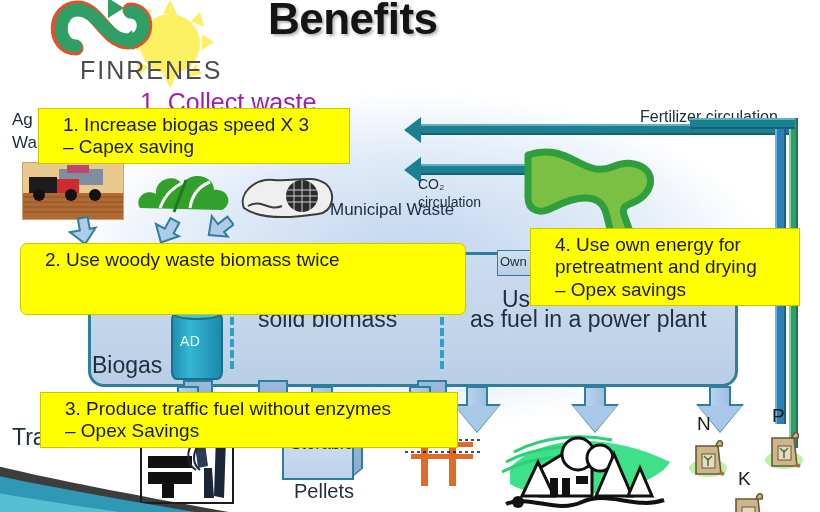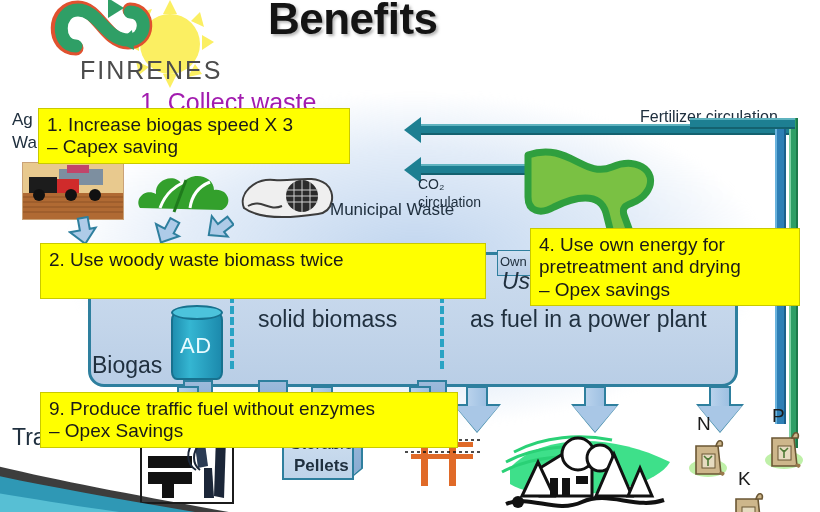--- a/index.html
+++ b/index.html
@@ -52,21 +52,21 @@
   
   .ad-tank{
     position:absolute;left:171px;top:312px;width:52px;height:68px;
     background:linear-gradient(90deg,#1f8fb0 0%,#35b6d2 35%,#1c8aad 100%);
     border:2px solid #17718e;border-radius:6px/8px;box-sizing:border-box;
   }
   .ad-tank:before{
     content:"";position:absolute;left:-2px;top:-9px;width:52px;height:15px;
     background:#4cc3dc;border:2px solid #17718e;border-radius:50%;box-sizing:border-box;
   }
-  .ad-label{position:absolute;left:180px;top:333px;color:#e8fbff;font-size:22px;letter-spacing:.5px;}
+  .ad-label{position:absolute;left:180px;top:333px;color:#e8fbff;font-size:14px;letter-spacing:.5px;}
 
   
   .collar{
     position:absolute;width:30px;height:22px;top:380px;
     background:linear-gradient(180deg,#9dbadb,#8fb0d6);
     border:2px solid #2e7f9e;box-sizing:border-box;
   }
 
   
   .hpipe{position:absolute;height:11px;background:#1d7f92;border-top:2px solid #5fb3bf;border-bottom:2px solid #14616f;box-sizing:border-box;}
@@ -117,27 +117,27 @@
 
   
   .swoosh{position:absolute;left:-10px;bottom:-16px;width:330px;height:96px;overflow:hidden;}
 
   
   .bag{position:absolute;width:40px;height:44px;}
 
   
   .callout{
     position:absolute;background:#ffff00;border:1px solid #c9c900;
-    color:#1a1a1a;line-height:1.18;padding:5px 10px 6px 8px;
+    color:#1a1a1a;line-height:1.18;padding:5px 10px 6px 24px;
     box-sizing:border-box;font-size:19px;
   }
   .callout .l2{display:block;}
 
   #cal1{left:38px;top:108px;width:312px;height:56px;}
-  #cal2{left:40px;top:243px;width:446px;height:56px;}
+  #cal2{left:20px;top:243px;width:446px;height:72px;border-radius:7px;}
   #cal3{left:40px;top:392px;width:418px;height:56px;}
   #cal4{left:530px;top:228px;width:270px;height:78px;font-size:19px;}
 
   .nutrient-lbl{position:absolute;font-size:19px;color:#1b1b1b;}
 </style>
 </head>
 <body>
 
 <div id="stage">
 
@@ -251,21 +251,21 @@
 
   <div class="dtxt" style="left:92px;top:306px;font-size:23px;margin-top:46px;">Biogas</div>
 
   <div class="ad-tank"></div>
   <div class="ad-label">AD</div>
 
   <div class="dtxt" style="left:258px;top:306px;font-size:23px;">solid biomass</div>
 
   <div class="own-box"></div>
   <div class="dtxt" style="left:500px;top:254px;font-size:13px;">Own</div>
-  <div class="dtxt" style="left:502px;top:268px;font-size:23px;font-style:italic;">Us</div>
+  <div class="dtxt" style="left:502px;top:286px;font-size:23px;">Us</div>
   <div class="dtxt" style="left:470px;top:306px;font-size:23px;">as fuel in a power plant</div>
 
   <div class="vpipe-green" style="left:644px;top:228px;height:28px;"></div>
 
   <div class="collar" style="left:183px;"></div>
   <div class="collar" style="left:258px;"></div>
   <div class="collar" style="left:417px;"></div>
 
   <div class="darrow" style="left:166px;top:386px;">
     <div class="head-b"></div>
@@ -309,21 +309,21 @@
       <path d="M52 12 L62 10 L66 40 L56 42 Z" fill="#2b3c55"></path>
       <path d="M62 42 L70 42 L72 72 L62 72 Z" fill="#1b2638"></path>
       <path d="M74 10 L84 12 L82 72 L72 70 Z" fill="#1b2638"></path>
       <path d="M52 16 C44 24 44 38 54 44" stroke="#1b2638" stroke-width="2" fill="none"></path>
       <path d="M58 18 C50 26 50 38 58 44" stroke="#1b2638" stroke-width="2" fill="none"></path>
     </svg>
   </div>
 
   <div class="pellets-box"></div>
   <div class="dtxt" style="left:290px;top:434px;font-size:17px;">Storable</div>
-  <div class="dtxt" style="left:294px;top:456px;font-size:17px;font-weight:bold;">Pellets</div>
+  <div class="dtxt" style="left:294px;top:480px;font-size:20px;">Pellets</div>
 
   <svg style="position:absolute;left:405px;top:428px;width:76px;height:60px;" viewBox="0 0 76 60">
     <rect x="16" y="10" width="7" height="48" fill="#e06a28"></rect>
     <rect x="44" y="6" width="7" height="52" fill="#e06a28"></rect>
     <rect x="6" y="14" width="62" height="5" fill="#e06a28"></rect>
     <rect x="6" y="26" width="62" height="5" fill="#e06a28"></rect>
     <g stroke="#111" stroke-width="1.6" stroke-dasharray="3 3">
       <line x1="0" y1="12" x2="76" y2="12"></line>
       <line x1="0" y1="24" x2="76" y2="24"></line>
     </g>
@@ -391,21 +391,21 @@
   <div class="callout" id="cal1">
     <span>1. Increase biogas speed X 3</span>
     <span class="l2">– Capex saving</span>
   </div>
 
   <div class="callout" id="cal2">
     <span>2. Use woody waste biomass twice</span>
   </div>
 
   <div class="callout" id="cal3">
-    <span>9. Produce traffic fuel without enzymes</span>
+    <span>3. Produce traffic fuel without enzymes</span>
     <span class="l2">– Opex Savings</span>
   </div>
 
   <div class="callout" id="cal4">
     <span>4. Use own energy for</span>
     <span class="l2">pretreatment and drying</span>
     <span class="l2">– Opex savings</span>
   </div>
 
 </div>

